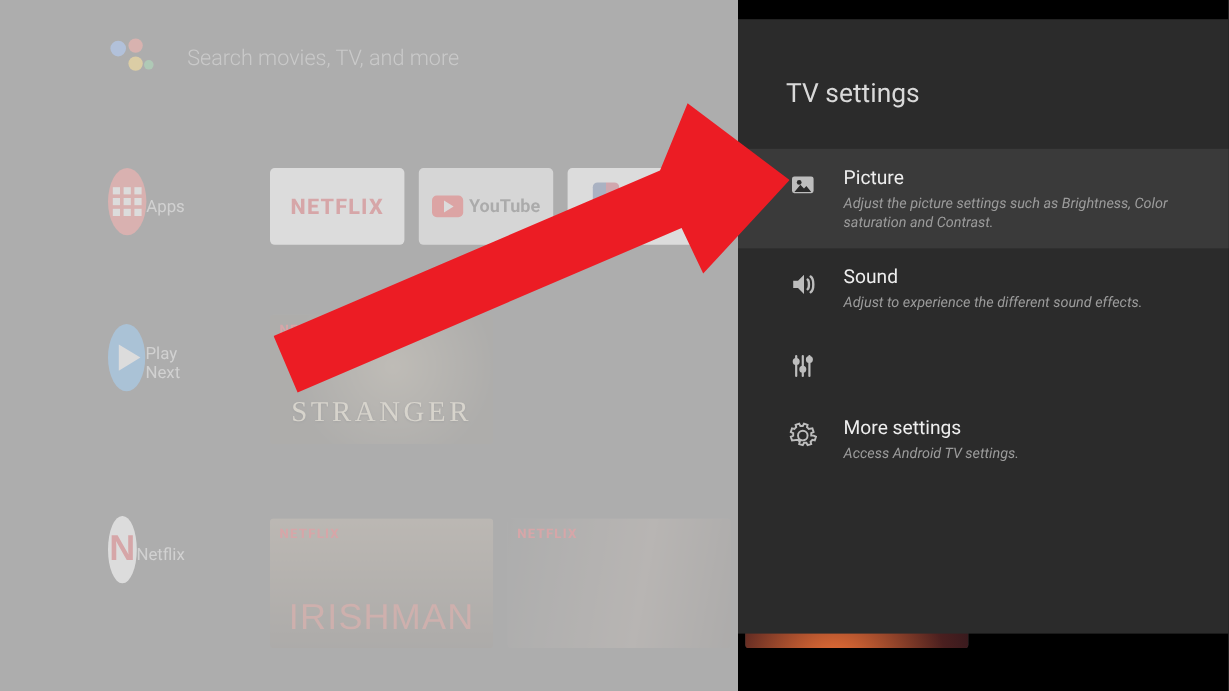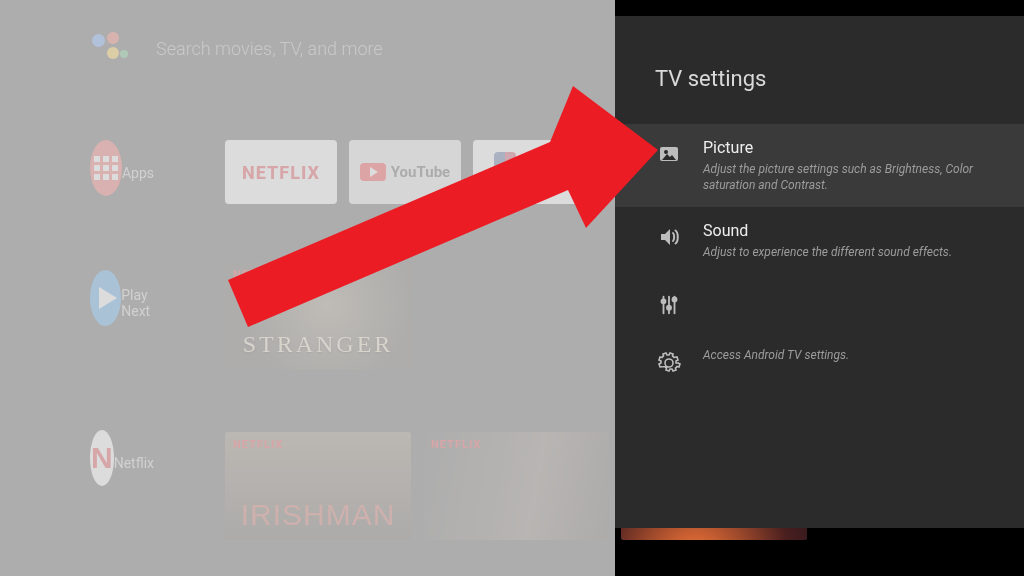--- a/index.html
+++ b/index.html
@@ -220,20 +220,21 @@
       </div>
     </div>
 
     <div class="item">
       <div class="icon">
         <svg viewBox="0 0 24 24" width="24" height="24" fill="currentColor">
             <path d="M12 8a4 4 0 100 8 4 4 0 000-8zm9 4l2 1-1 3-2-.5c-.4.6-.9 1.1-1.5 1.5l.5 2-3 1-1-2h-2l-1 2-3-1 .5-2c-.6-.4-1.1-.9-1.5-1.5L3 16l-1-3 2-1v-2L2 9l1-3 2 .5C5.4 5.9 5.9 5.4 6.5 5L6 3l3-1 1 2h2l1-2 3 1-.5 2c.6.4 1.1.9 1.5 1.5L20 6l1 3-2 1v2z" fill="none" stroke="currentColor" stroke-width="1.6"></path>
           </svg>
       </div>
       <div class="texts">
+        <div class="label">More settings</div>
         <div class="desc">Access Android TV settings.</div>
       </div>
     </div>
 
   </div>
 </div>
 
 <svg class="arrow" width="430" height="260">
   <g transform="translate(0,0)">
     <polygon points="345,6 430,70 358,148 340,110 20,247 0,200 322,62" fill="#ec1c24"></polygon>

